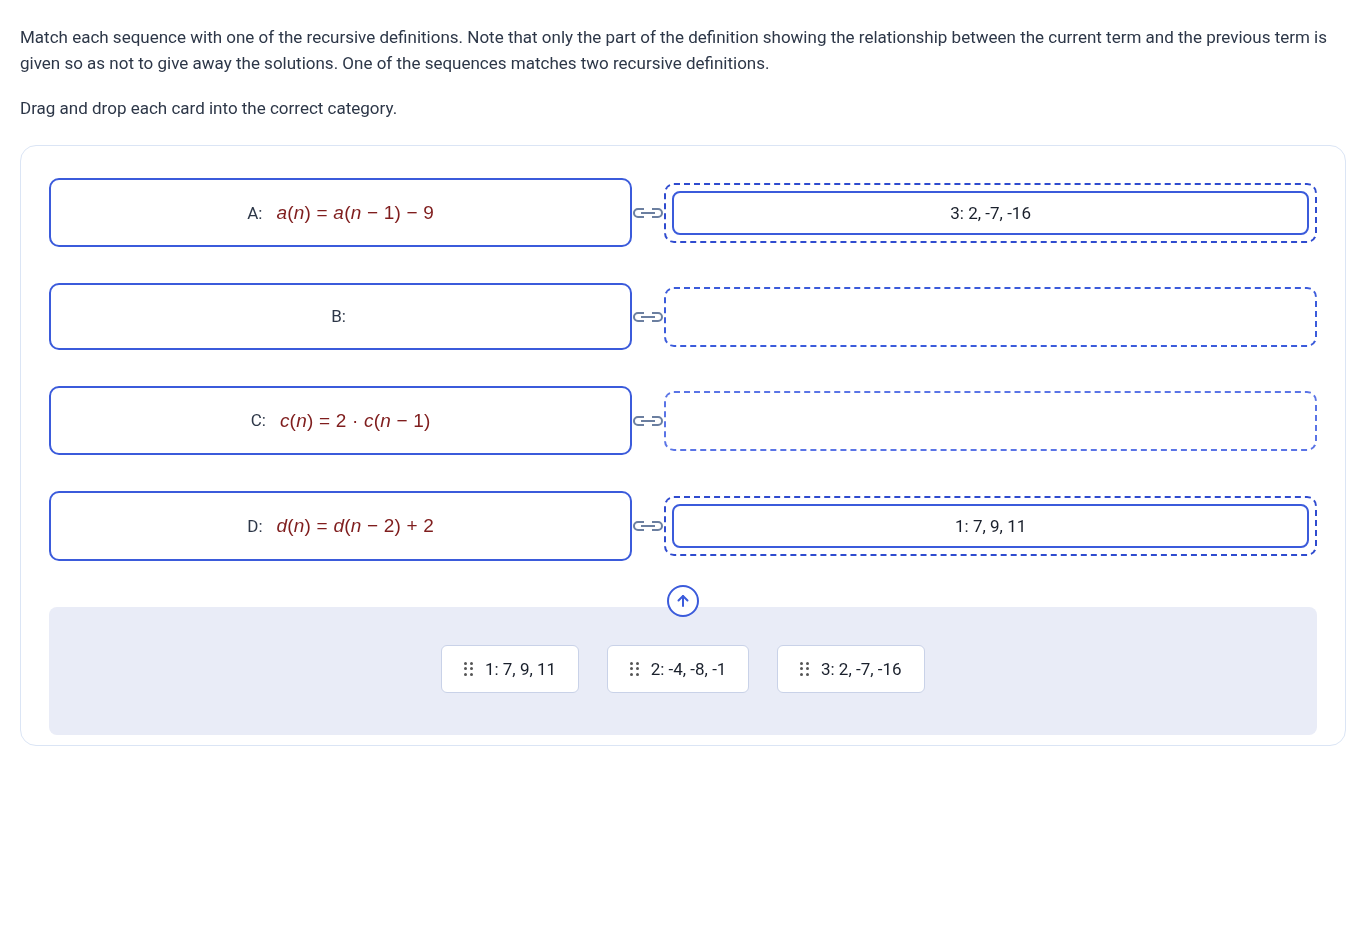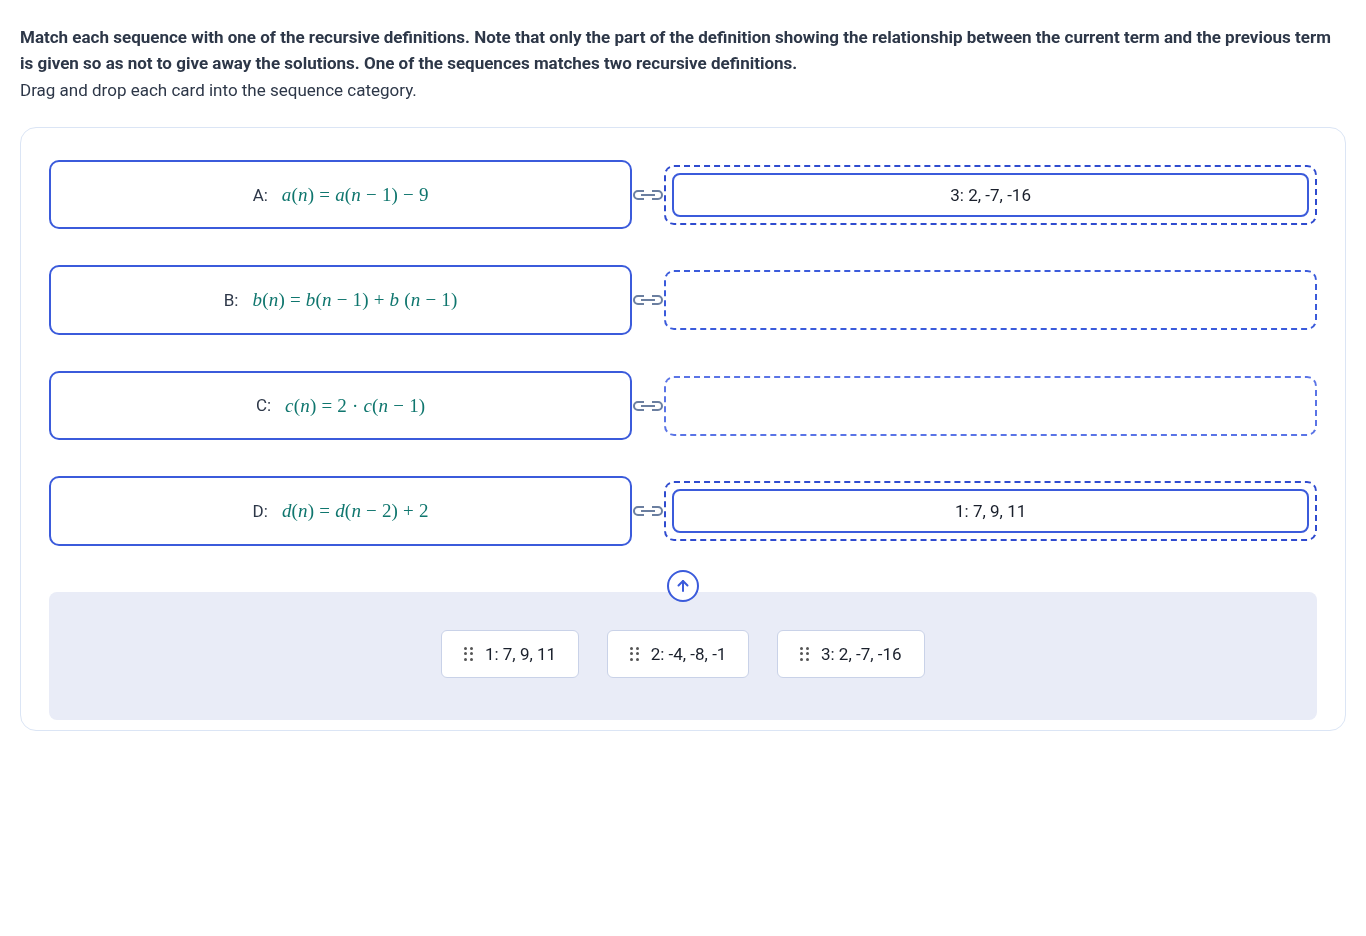--- a/index.html
+++ b/index.html
@@ -4,21 +4,21 @@
 <style>
   * { box-sizing: border-box; margin: 0; padding: 0; }
   body {
     font-family: -apple-system, BlinkMacSystemFont, "Segoe UI", Roboto, sans-serif;
     background: #fff;
     color: #2d3748;
     padding: 24px 20px;
     font-size: 17px;
     line-height: 1.55;
   }
-  .question-text { color: #2d3748; font-weight: bold; }
+  .question-text { margin-bottom: 18px; color: #2d3748; }
   .instruction { margin-bottom: 24px; color: #2d3748; }
   .activity {
     border: 1px solid #dbe5f5;
     border-radius: 16px;
     padding: 32px 28px 10px 28px;
     position: relative;
   }
   .row {
     display: flex;
     align-items: center;
@@ -32,24 +32,24 @@
     padding: 18px 20px;
     display: flex;
     justify-content: center;
     align-items: center;
     gap: 10px;
     min-height: 64px;
     background: #fff;
   }
   .def-label { font-size: 17px; color: #2d3748; margin-right: 4px; }
   .formula {
-    font-family: Liberation Serif, serif;
+    font-family: Liberation Sans, sans-serif;
     font-style: italic;
     font-size: 19px;
-    color: #0f766e;
+    color: #7f1d1d;
     letter-spacing: 0.2px;
   }
   .formula .rm { font-style: normal; }
   .link-icon {
     flex: 0 0 36px;
     display: flex;
     align-items: center;
     justify-content: center;
     color: #6b7fa0;
     margin: 0 -2px;
@@ -126,21 +126,21 @@
     gap: 2.5px;
   }
   .grip span {
     width: 3px; height: 3px; border-radius: 50%; background: #555;
   }
 </style>
 </head>
 <body>
 
 <p class="question-text">Match each sequence with one of the recursive definitions. Note that only the part of the definition showing the relationship between the current term and the previous term is given so as not to give away the solutions. One of the sequences matches two recursive definitions.</p>
-<p class="instruction">Drag and drop each card into the sequence category.</p>
+<p class="instruction">Drag and drop each card into the correct category.</p>
 
 <div class="activity">
 
   <div class="row">
     <div class="def-box">
       <span class="def-label">A:</span>
       <span class="formula"><span>a</span><span class="rm">(</span><span>n</span><span class="rm">) = </span><span>a</span><span class="rm">(</span><span>n</span><span class="rm"> − 1) − 9</span></span>
     </div>
     <div class="link-icon">
       <svg width="34" height="18" viewBox="0 0 34 18" fill="none" stroke="currentColor" stroke-width="2">
@@ -150,21 +150,20 @@
       </svg>
     </div>
     <div class="drop-zone accent-a">
       <div class="dropped-card">3: 2, -7, -16</div>
     </div>
   </div>
 
   <div class="row">
     <div class="def-box">
       <span class="def-label">B:</span>
-      <span class="formula"><span>b</span><span class="rm">(</span><span>n</span><span class="rm">) = </span><span>b</span><span class="rm">(</span><span>n</span><span class="rm"> − 1) + </span><span>b</span><span class="rm"> (</span><span>n</span><span class="rm"> − 1)</span></span>
     </div>
     <div class="link-icon">
       <svg width="34" height="18" viewBox="0 0 34 18" fill="none" stroke="currentColor" stroke-width="2">
         <path d="M13 5 H7 a4 4 0 0 0 0 8 h6"></path>
         <path d="M21 5 h6 a4 4 0 0 1 0 8 h-6"></path>
         <line x1="10" y1="9" x2="24" y2="9"></line>
       </svg>
     </div>
     <div class="drop-zone"></div>
   </div>

